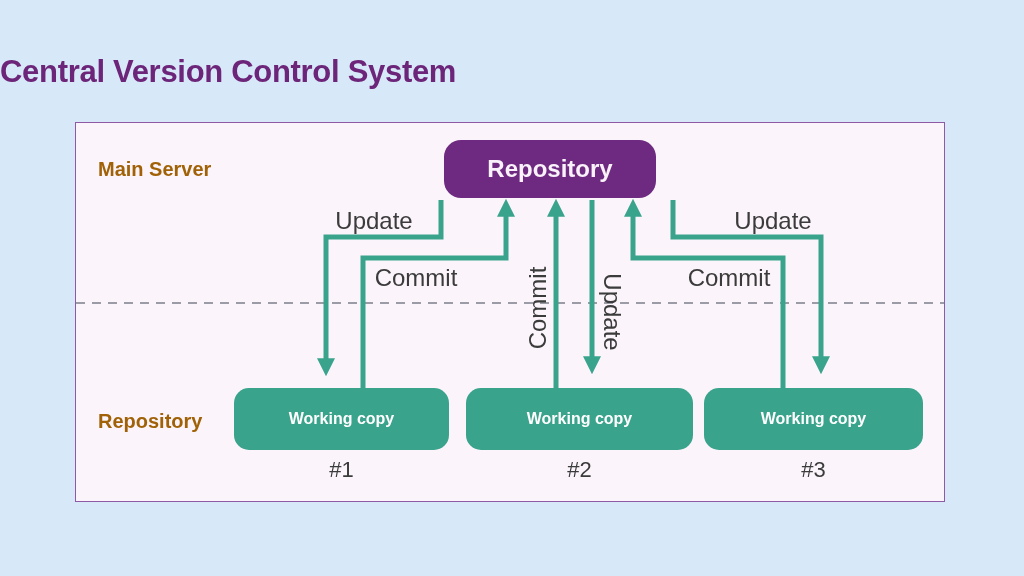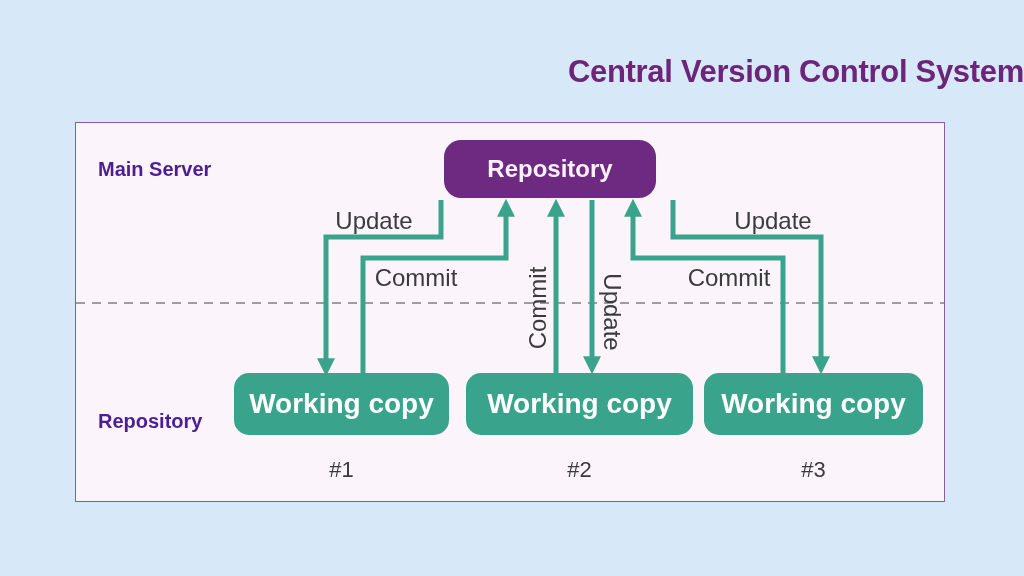--- a/index.html
+++ b/index.html
@@ -10,42 +10,42 @@
     background: #D7E9F8;
     font-family: "Liberation Sans", "DejaVu Sans", sans-serif;
     overflow: hidden;
     position: relative;
   }
   .page-title {
     position: absolute;
     top: 54px;
     left: 0;
     width: 1024px;
-    text-align: right;
+    text-align: left;
     font-size: 31px;
     font-weight: bold;
     letter-spacing: -0.3px;
     color: #6C2579;
   }
   .panel {
     position: absolute;
     left: 75px;
     top: 122px;
     width: 868px;
     height: 378px;
     background: #FBF5FB;
     border: 1.5px solid #8F5AA5;
     box-sizing: content-box;
   }
   .zone-label {
     position: absolute;
     left: 22px;
     font-size: 20px;
     font-weight: bold;
-    color: #4c1d95;
+    color: #a16207;
     white-space: nowrap;
   }
   .zone-label.server { top: 35px; }
   .zone-label.workstation { top: 287px; }
   .divider {
     position: absolute;
     left: 0;
     top: 179px;
     width: 100%;
     height: 2px;
@@ -68,29 +68,29 @@
   }
   .connectors {
     position: absolute;
     left: 0;
     top: 0;
     width: 868px;
     height: 378px;
   }
   .working-copy {
     position: absolute;
-    top: 250px;
+    top: 265px;
     height: 62px;
     background: #3AA38C;
     border-radius: 15px;
     display: flex;
     align-items: center;
     justify-content: center;
     color: #FFFFFF;
-    font-size: 28px;
+    font-size: 16px;
     font-weight: bold;
   }
   .wc1 { left: 158px; width: 215px; }
   .wc2 { left: 390px; width: 227px; }
   .wc3 { left: 628px; width: 219px; }
   .wc-number {
     position: absolute;
     top: 334px;
     text-align: center;
     font-size: 22px;

